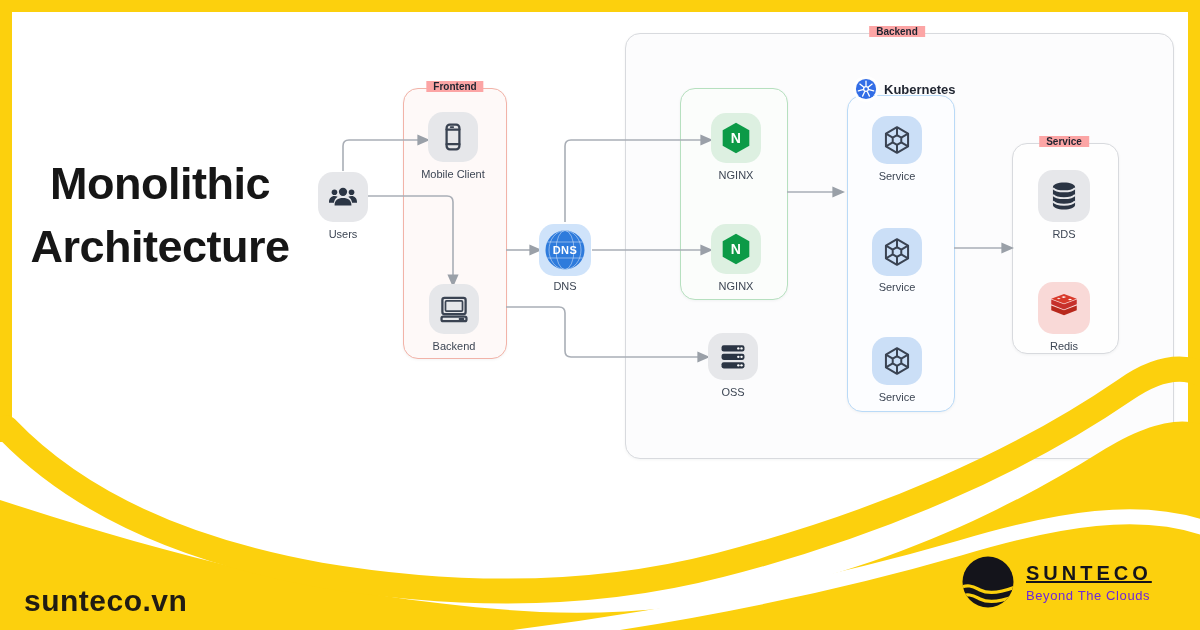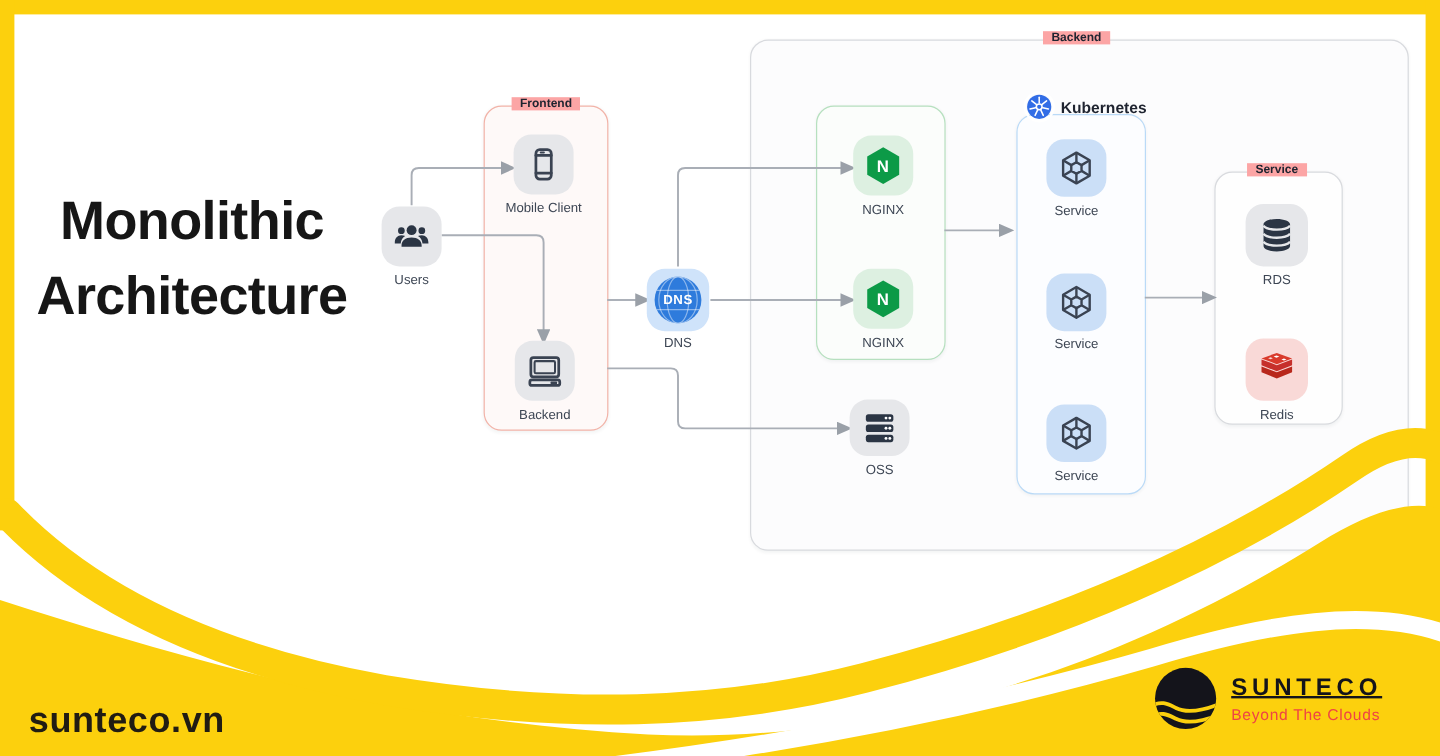--- a/index.html
+++ b/index.html
@@ -27,21 +27,21 @@
   .t-green{background:#ddf0e1;}
   .t-red{background:#f9d9d7;}
   .nlabel{position:absolute;width:110px;transform:translateX(-50%);text-align:center;
           font-size:11px;color:#3d4654;white-space:nowrap;}
   .badge-text{position:absolute;color:#fff;font-weight:700;font-size:11px;letter-spacing:.5px;}
   .k8s-badge{position:absolute;border-radius:50%;box-shadow:0 0 0 2px #fff;}
   .k8s-title{position:absolute;font-size:13px;font-weight:700;color:#1f2430;}
   
   .site{font-size:30px;font-weight:700;color:#211c13;letter-spacing:.5px;}
   .brand{font-size:20px;font-weight:700;color:#14141b;letter-spacing:4px;text-decoration:underline;}
-  .tagline{font-size:13px;color:#ef4444;letter-spacing:.6px;}
+  .tagline{font-size:13px;color:#6d28d9;letter-spacing:.6px;}
   svg{display:block;}
 </style>
 </head>
 <body>
 
 <div class="abs frame" style="left:0;top:0;width:1200px;height:12px;"></div>
 <div class="abs frame" style="left:0;top:0;width:12px;height:442px;"></div>
 <div class="abs frame" style="left:1188px;top:0;width:12px;height:630px;"></div>
 
 <div class="abs title" style="left:0;top:152px;">

